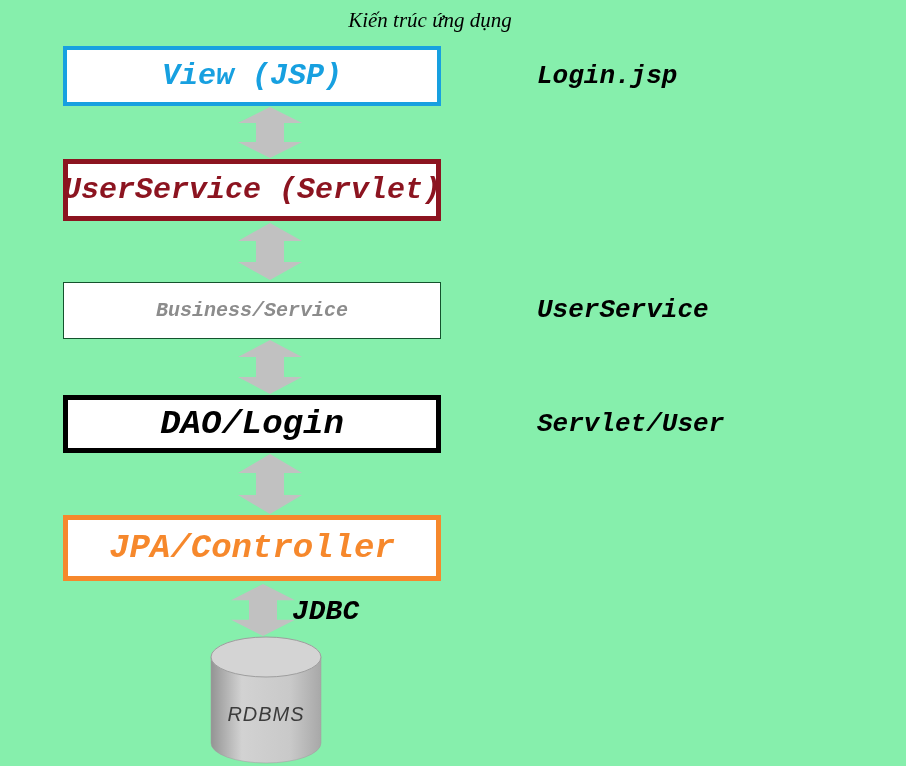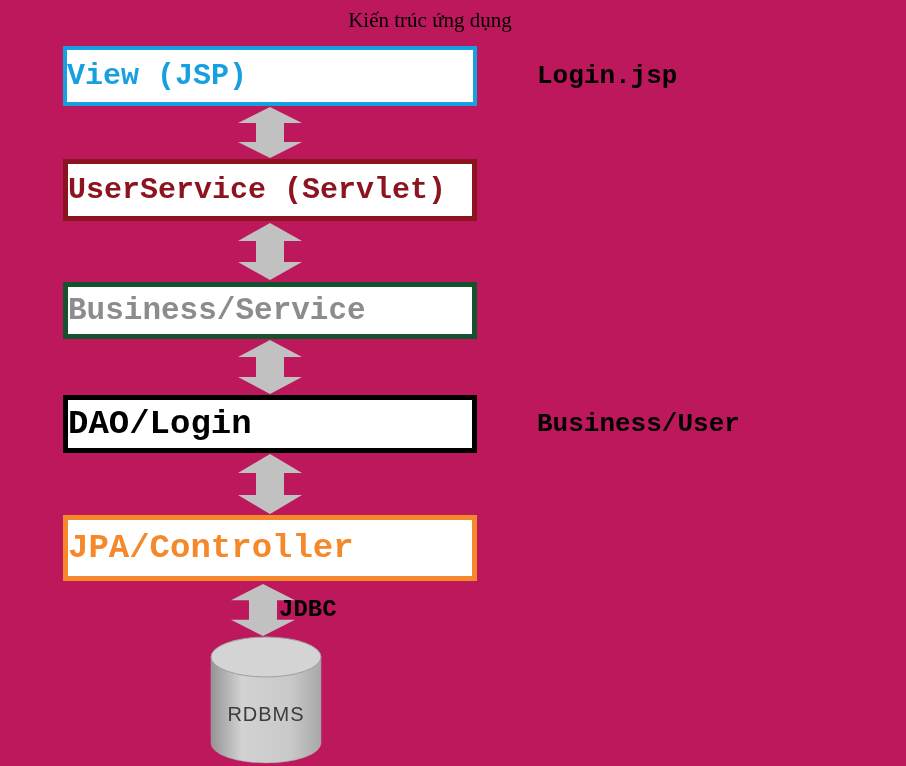--- a/index.html
+++ b/index.html
@@ -4,50 +4,51 @@
 <style>
   html, body {
     margin: 0;
     padding: 0;
     background: #ffffff;
   }
   .canvas {
     position: relative;
     width: 906px;
     height: 766px;
-    background: #be185d;
+    background: #86efac;
     overflow: hidden;
     font-family: "Liberation Sans", sans-serif;
+    font-style: italic;
   }
   .diagram-title {
     position: absolute;
     left: 0;
     top: 8px;
     width: 860px;
     text-align: center;
     font-family: "Liberation Serif", serif;
     font-size: 21px;
     color: #000000;
   }
   .layer-box {
     position: absolute;
     left: 63px;
-    width: 414px;
+    width: 378px;
     box-sizing: border-box;
     display: flex;
     align-items: center;
-    justify-content: flex-start;
+    justify-content: center;
     font-family: "Liberation Mono", monospace;
     font-weight: bold;
     background: #ffffff;
     white-space: nowrap;
   }
   .box-view       { top: 46px;  height: 60px; border: 4px solid #17A0E0; color: #17A0E0; font-size: 30px; }
   .box-controller { top: 159px; height: 62px; border: 5px solid #8C1420; color: #8C1420; font-size: 30px; }
-  .box-business   { top: 282px; height: 57px; border: 5px solid #14532d; color: #8C8C8C; font-size: 31px; }
+  .box-business   { top: 282px; height: 57px; border: 1px solid #14532d; color: #8C8C8C; font-size: 20px; }
   .box-dao        { top: 395px; height: 58px; border: 5px solid #000000; color: #000000; font-size: 34px; }
   .box-jpa        { top: 515px; height: 66px; border: 5px solid #F6882C; color: #F6882C; font-size: 34px; }
 
   .side-label {
     position: absolute;
     left: 537px;
     font-family: "Liberation Mono", monospace;
     font-weight: bold;
     font-size: 26px;
     line-height: 28px;
@@ -61,25 +62,25 @@
 
   .connector { position: absolute; }
   .arr-1 { left: 238px; top: 107px; }
   .arr-2 { left: 238px; top: 223px; }
   .arr-3 { left: 238px; top: 340px; }
   .arr-4 { left: 238px; top: 454px; }
   .arr-5 { left: 231px; top: 584px; }
 
   .jdbc-label {
     position: absolute;
-    left: 279px;
+    left: 292px;
     top: 596px;
     font-family: "Liberation Mono", monospace;
     font-weight: bold;
-    font-size: 24px;
+    font-size: 28px;
     color: #000000;
   }
   .db-cylinder {
     position: absolute;
     left: 210px;
     top: 636px;
   }
   .db-cylinder text {
     font-family: "Liberation Sans", sans-serif;
     font-size: 20px;
@@ -104,21 +105,22 @@
     <span>Business/Service</span>
   </div>
   <div class="layer-box box-dao">
     <span>DAO/Login</span>
   </div>
   <div class="layer-box box-jpa">
     <span>JPA/Controller</span>
   </div>
 
   <div class="side-label lbl-1">Login.jsp</div>
-  <div class="side-label lbl-4">Business/User</div>
+  <div class="side-label lbl-3">UserService</div>
+  <div class="side-label lbl-4">Servlet/User</div>
 
   <svg class="connector arr-1" width="64" height="51" viewBox="0 0 64 54" preserveAspectRatio="none">
     <polygon points="32,0 64,17 46,17 46,37 64,37 32,54 0,37 18,37 18,17 0,17" fill="#C1C1C1"></polygon>
   </svg>
   <svg class="connector arr-2" width="64" height="57" viewBox="0 0 64 54" preserveAspectRatio="none">
     <polygon points="32,0 64,17 46,17 46,37 64,37 32,54 0,37 18,37 18,17 0,17" fill="#C1C1C1"></polygon>
   </svg>
   <svg class="connector arr-3" width="64" height="54" viewBox="0 0 64 54" preserveAspectRatio="none">
     <polygon points="32,0 64,17 46,17 46,37 64,37 32,54 0,37 18,37 18,17 0,17" fill="#C1C1C1"></polygon>
   </svg>

